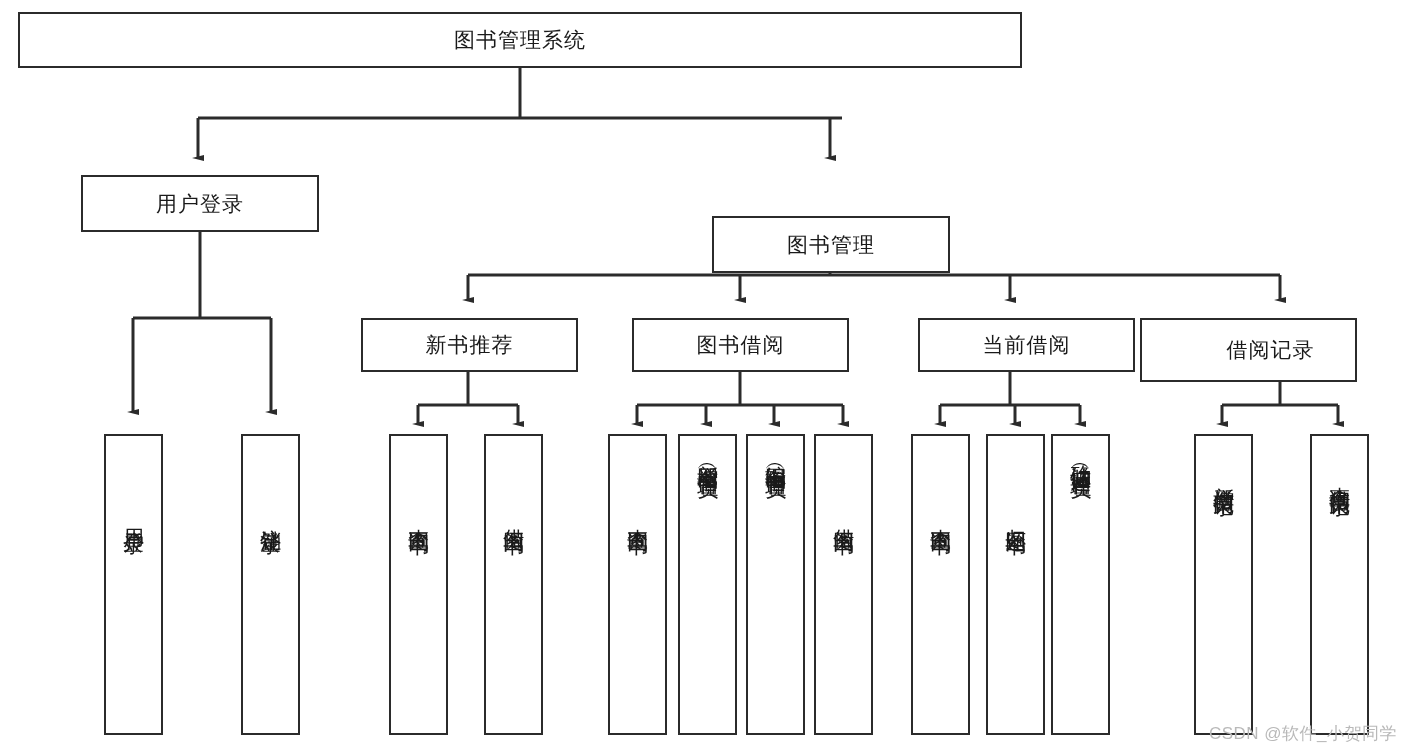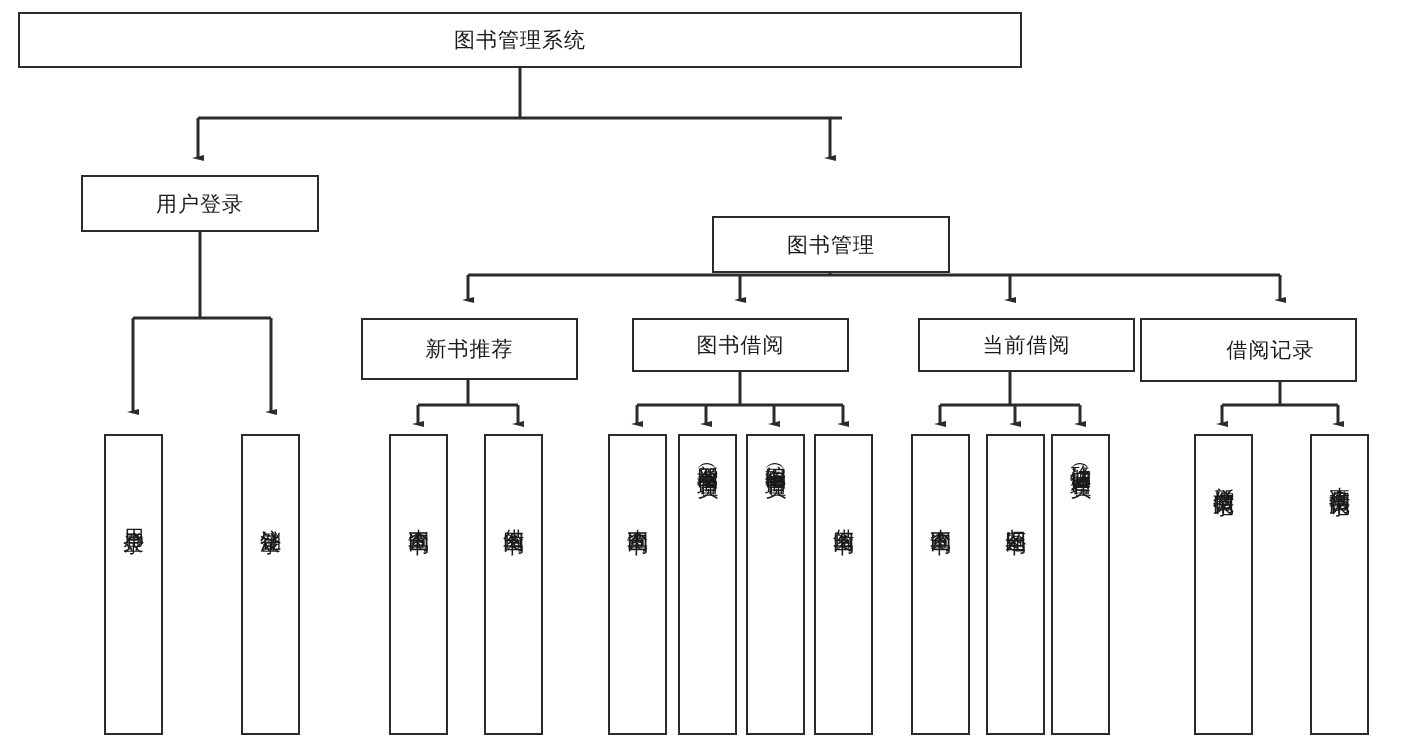--- a/index.html
+++ b/index.html
@@ -134,21 +134,21 @@
     <span class="node-label">图书管理系统</span>
   </div>
 
   <div class="node horizontal" style="left:81px; top:175px; width:238px; height:57px;">
     <span class="node-label">用户登录</span>
   </div>
   <div class="node horizontal" style="left:712px; top:175px; width:238px; height:57px;margin-top:41px;">
     <span class="node-label">图书管理</span>
   </div>
 
-  <div class="node horizontal" style="left:361px; top:318px; width:217px; height:62px;">
+  <div class="node horizontal" style="left:361px; top:318px; width:217px; height:54px;">
     <span class="node-label">新书推荐</span>
   </div>
   <div class="node horizontal" style="left:632px; top:318px; width:217px; height:54px;">
     <span class="node-label">图书借阅</span>
   </div>
   <div class="node horizontal" style="left:902px; top:318px; width:217px; height:54px;margin-left:16px;">
     <span class="node-label">当前借阅</span>
   </div>
   <div class="node horizontal" style="left:1140px; top:318px; width:217px; height:64px;padding-left:44px;">
     <span class="node-label">借阅记录</span>
@@ -191,13 +191,14 @@
     <span class="node-label">确认归还（管理员）</span>
   </div>
 
   <div class="node vertical medium" style="left:1194px; top:434px; width:59px; height:301px;">
     <span class="node-label">新增借阅记录</span>
   </div>
   <div class="node vertical medium" style="left:1310px; top:434px; width:59px; height:301px;">
     <span class="node-label">查询借阅记录</span>
   </div>
 
+  <div id="watermark">CSDN @软件_小贺同学</div>
 </div>
 
 </body></html>

